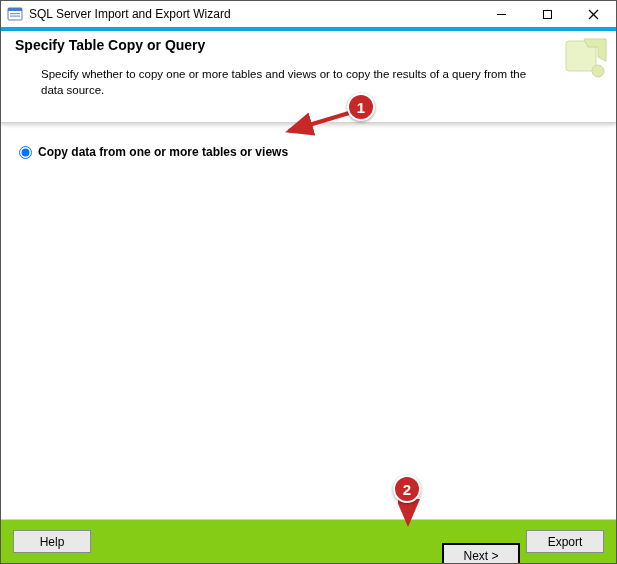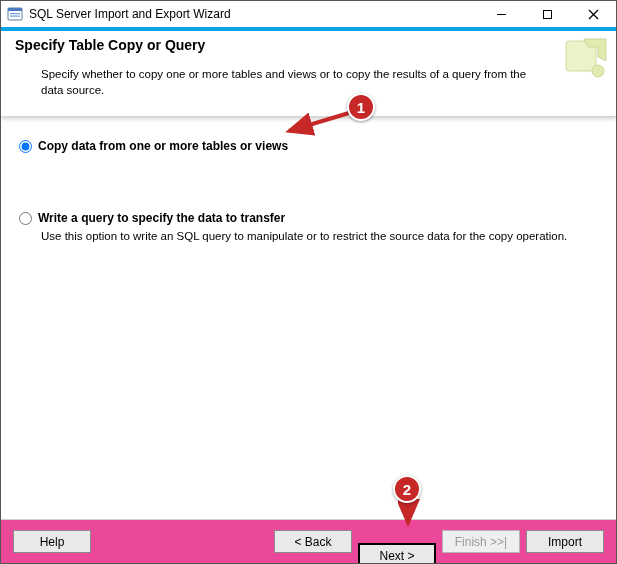--- a/index.html
+++ b/index.html
@@ -33,21 +33,21 @@
   .win-btn {
     width:46px; height:100%;
     display:flex; align-items:center; justify-content:center;
     font-family: "Segoe UI Symbol", Arial;
     font-size:11px; color:#000;
   }
   .win-btn.close { font-size:14px; }
 
   
   .header {
-    padding: 6px 12px 4px 14px;
+    padding: 6px 12px 10px 14px;
     position:relative;
     border-bottom:1px solid #d4d4d4;
     box-shadow: 0 2px 4px rgba(0,0,0,0.18);
     background: #fff;
   }
   .header h1 {
     margin:0 0 2px 0;
     font-size:14px;
     font-weight:bold;
   }
@@ -88,21 +88,21 @@
     font-size:11.5px;
     line-height:1.35;
   }
 
   
   .footer {
     position:absolute;
     left:0; right:0; bottom:0;
     height:44px;
     border-top:1px solid #d0d0d0;
-    background:#ec4899;
+    background:#84cc16;
     display:flex;
     align-items:center;
     padding:0 12px;
   }
   .btn {
     height:23px;
     min-width:78px;
     padding:0 10px;
     background:#e9e9e9;
     border:1px solid #8a8a8a;
@@ -188,37 +188,28 @@
 
 <div class="body-area">
 
   <div class="option-block">
     <label class="option-line">
       <input type="radio" name="choice" checked="" style="">
       <span class="option-title">Copy data from one or more tables or views</span>
     </label>
   </div>
 
-  <div class="option-block">
-    <label class="option-line">
-      <input type="radio" name="choice" style="">
-      <span class="option-title">Write a query to specify the data to transfer</span>
-    </label>
-    <div class="option-desc">Use this option to write an SQL query to manipulate or to restrict the source data for the copy operation.</div>
-  </div>
 
 </div>
 
 <div class="footer">
   <button class="btn">Help</button>
   <div class="spacer"></div>
-  <button class="btn">&lt; Back</button>
   <button class="btn primary">Next &gt;</button>
-  <button class="btn disabled gap-large">Finish &gt;&gt;|</button>
-  <button class="btn">Import</button>
+  <button class="btn">Export</button>
 </div>
 
 <div class="annot" style="top:92px; left:346px;">1</div>
 <svg class="arrow" style="top:108px; left:282px;" width="72" height="30">
   <defs>
       <marker id="ah1" markerWidth="8" markerHeight="8" refX="6" refY="3" orient="auto">
         <path d="M0,0 L7,3 L0,6 z" fill="#c62828"></path>
       </marker>
     </defs>
   <line x1="66" y1="4" x2="6" y2="22" stroke="#c62828" stroke-width="4" marker-end="url(#ah1)"></line>

